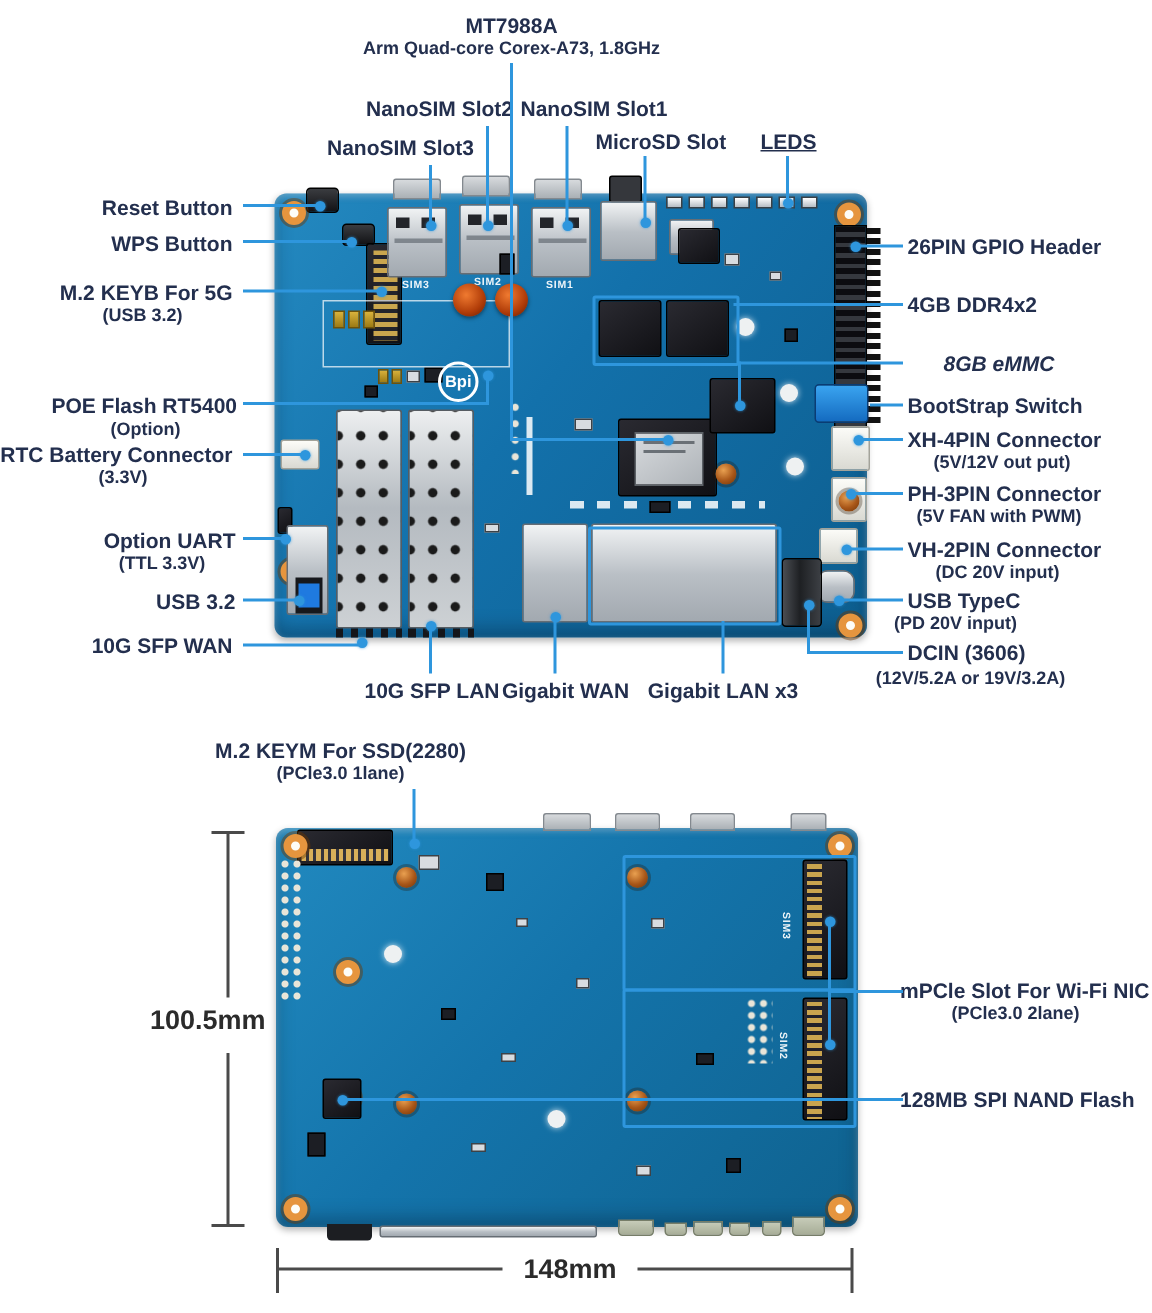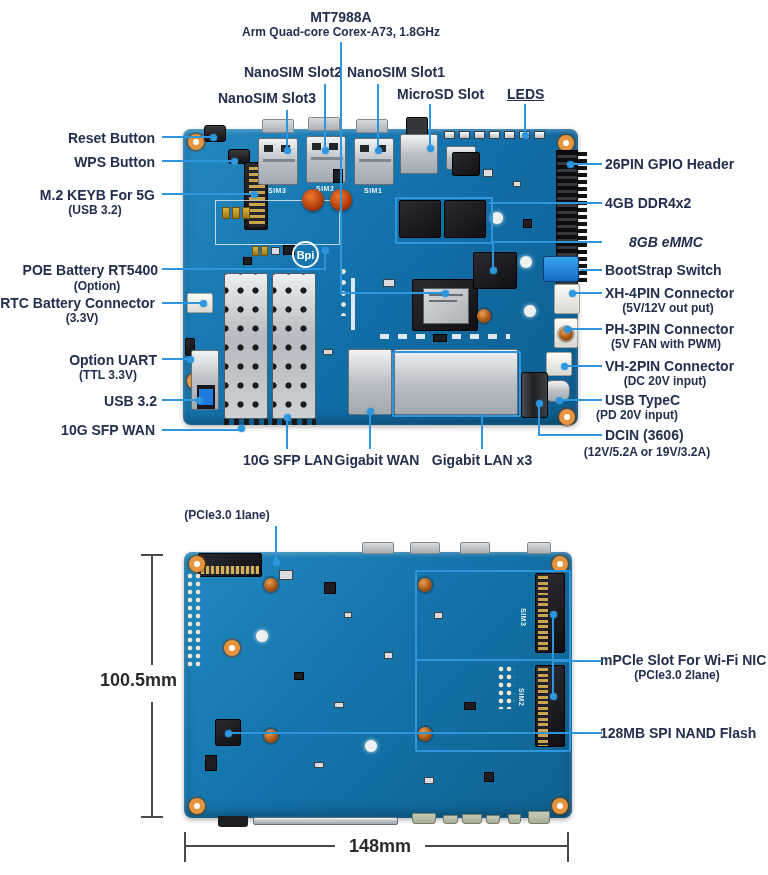--- a/index.html
+++ b/index.html
@@ -196,21 +196,21 @@
   <div class="dot" style="left:287px;top:150px;"></div>
   <div class="vl" style="left:429px;top:104px;height:42px;"></div>
   <div class="dot" style="left:430px;top:148px;"></div>
   <div class="vl" style="left:524px;top:104px;height:29px;"></div>
   <div class="dot" style="left:525px;top:135px;"></div>
 
   <div class="lbl" style="right:613px;top:130px;">Reset Button</div>
   <div class="lbl" style="right:613px;top:154px;">WPS Button</div>
   <div class="lbl" style="right:613px;top:187px;">M.2 KEYB For 5G</div>
   <div class="lbl sub ctr" style="left:95px;top:204px;">(USB 3.2)</div>
-  <div class="lbl" style="right:610px;top:262px;">POE Battery RT5400</div>
+  <div class="lbl" style="right:610px;top:262px;">POE Flash RT5400</div>
   <div class="lbl sub ctr" style="left:97px;top:280px;">(Option)</div>
   <div class="lbl" style="right:613px;top:295px;">RTC Battery Connector</div>
   <div class="lbl sub ctr" style="left:82px;top:312px;">(3.3V)</div>
   <div class="lbl" style="right:611px;top:352px;">Option UART</div>
   <div class="lbl sub ctr" style="left:108px;top:369px;">(TTL 3.3V)</div>
   <div class="lbl" style="right:611px;top:393px;">USB 3.2</div>
   <div class="lbl" style="right:613px;top:422px;">10G SFP WAN</div>
 
   <div class="hl" style="left:162px;top:136px;width:49px;"></div>
   <div class="dot" style="left:213px;top:137px;"></div>
@@ -332,20 +332,21 @@
     <div class="gtab" style="left:259px;top:263px;width:15px;height:9px;"></div>
     <div class="gtab" style="left:278px;top:262px;width:20px;height:10px;"></div>
     <div class="gtab" style="left:302px;top:263px;width:14px;height:9px;"></div>
     <div class="gtab" style="left:324px;top:262px;width:13px;height:10px;"></div>
     <div class="gtab" style="left:344px;top:259px;width:22px;height:13px;"></div>
   </div>
 
   <div class="obox" style="left:415px;top:570px;width:152px;height:87px;"></div>
   <div class="obox" style="left:415px;top:659px;width:152px;height:89px;"></div>
 
+  <div class="lbl ctr" style="left:227px;top:492px;">M.2 KEYM For SSD(2280)</div>
   <div class="lbl sub ctr" style="left:227px;top:509px;">(PCle3.0 1lane)</div>
   <div class="vl" style="left:275px;top:526px;height:34px;"></div>
   <div class="dot" style="left:276px;top:562px;"></div>
 
   <div class="lbl" style="left:600px;top:652px;">mPCle Slot For Wi-Fi NIC</div>
   <div class="lbl sub ctr" style="left:677px;top:669px;">(PCle3.0 2lane)</div>
   <div class="hl" style="left:553px;top:660px;width:49px;"></div>
   <div class="vl" style="left:552px;top:614px;height:82px;"></div>
   <div class="dot" style="left:553px;top:614px;"></div>
   <div class="dot" style="left:553px;top:696px;"></div>

